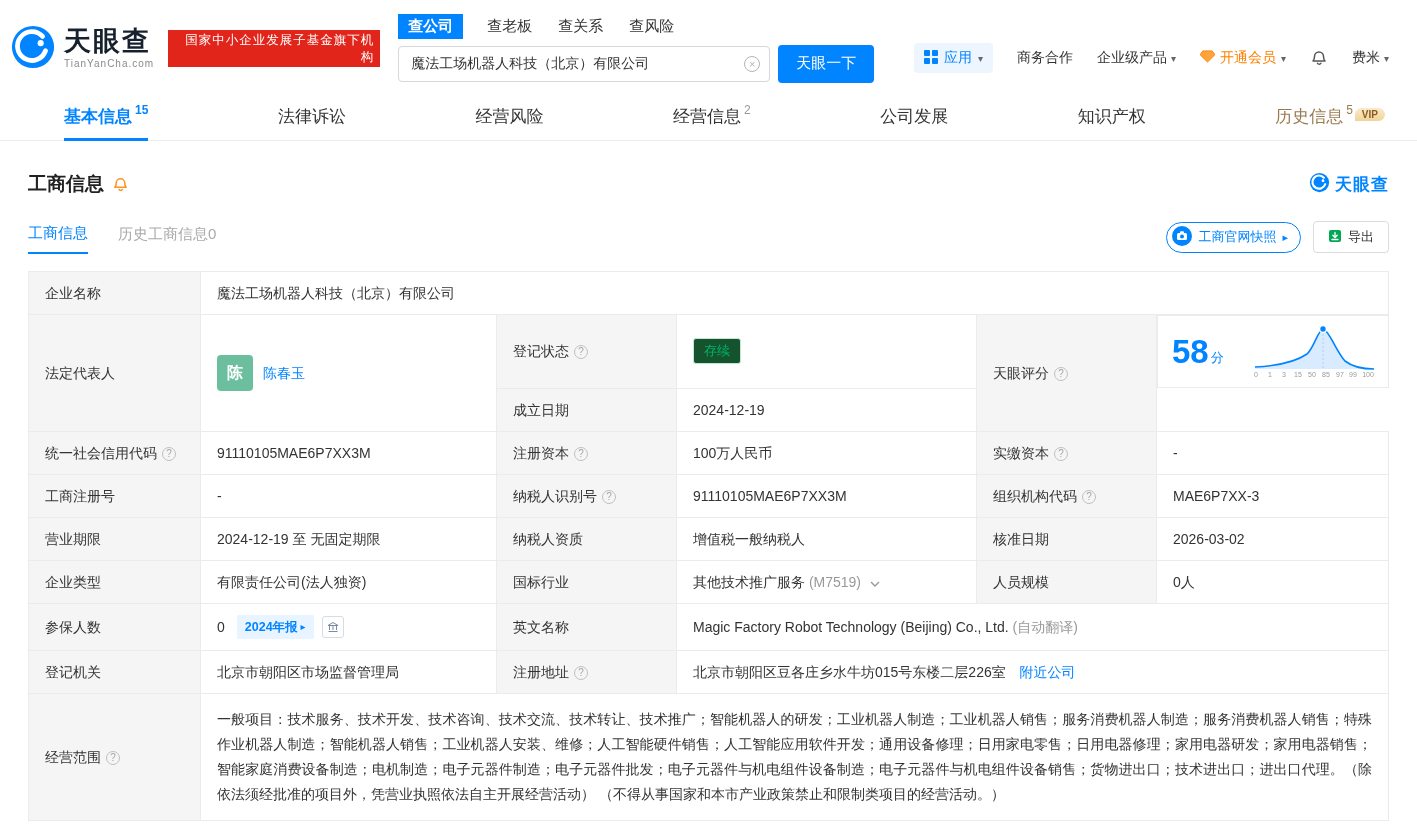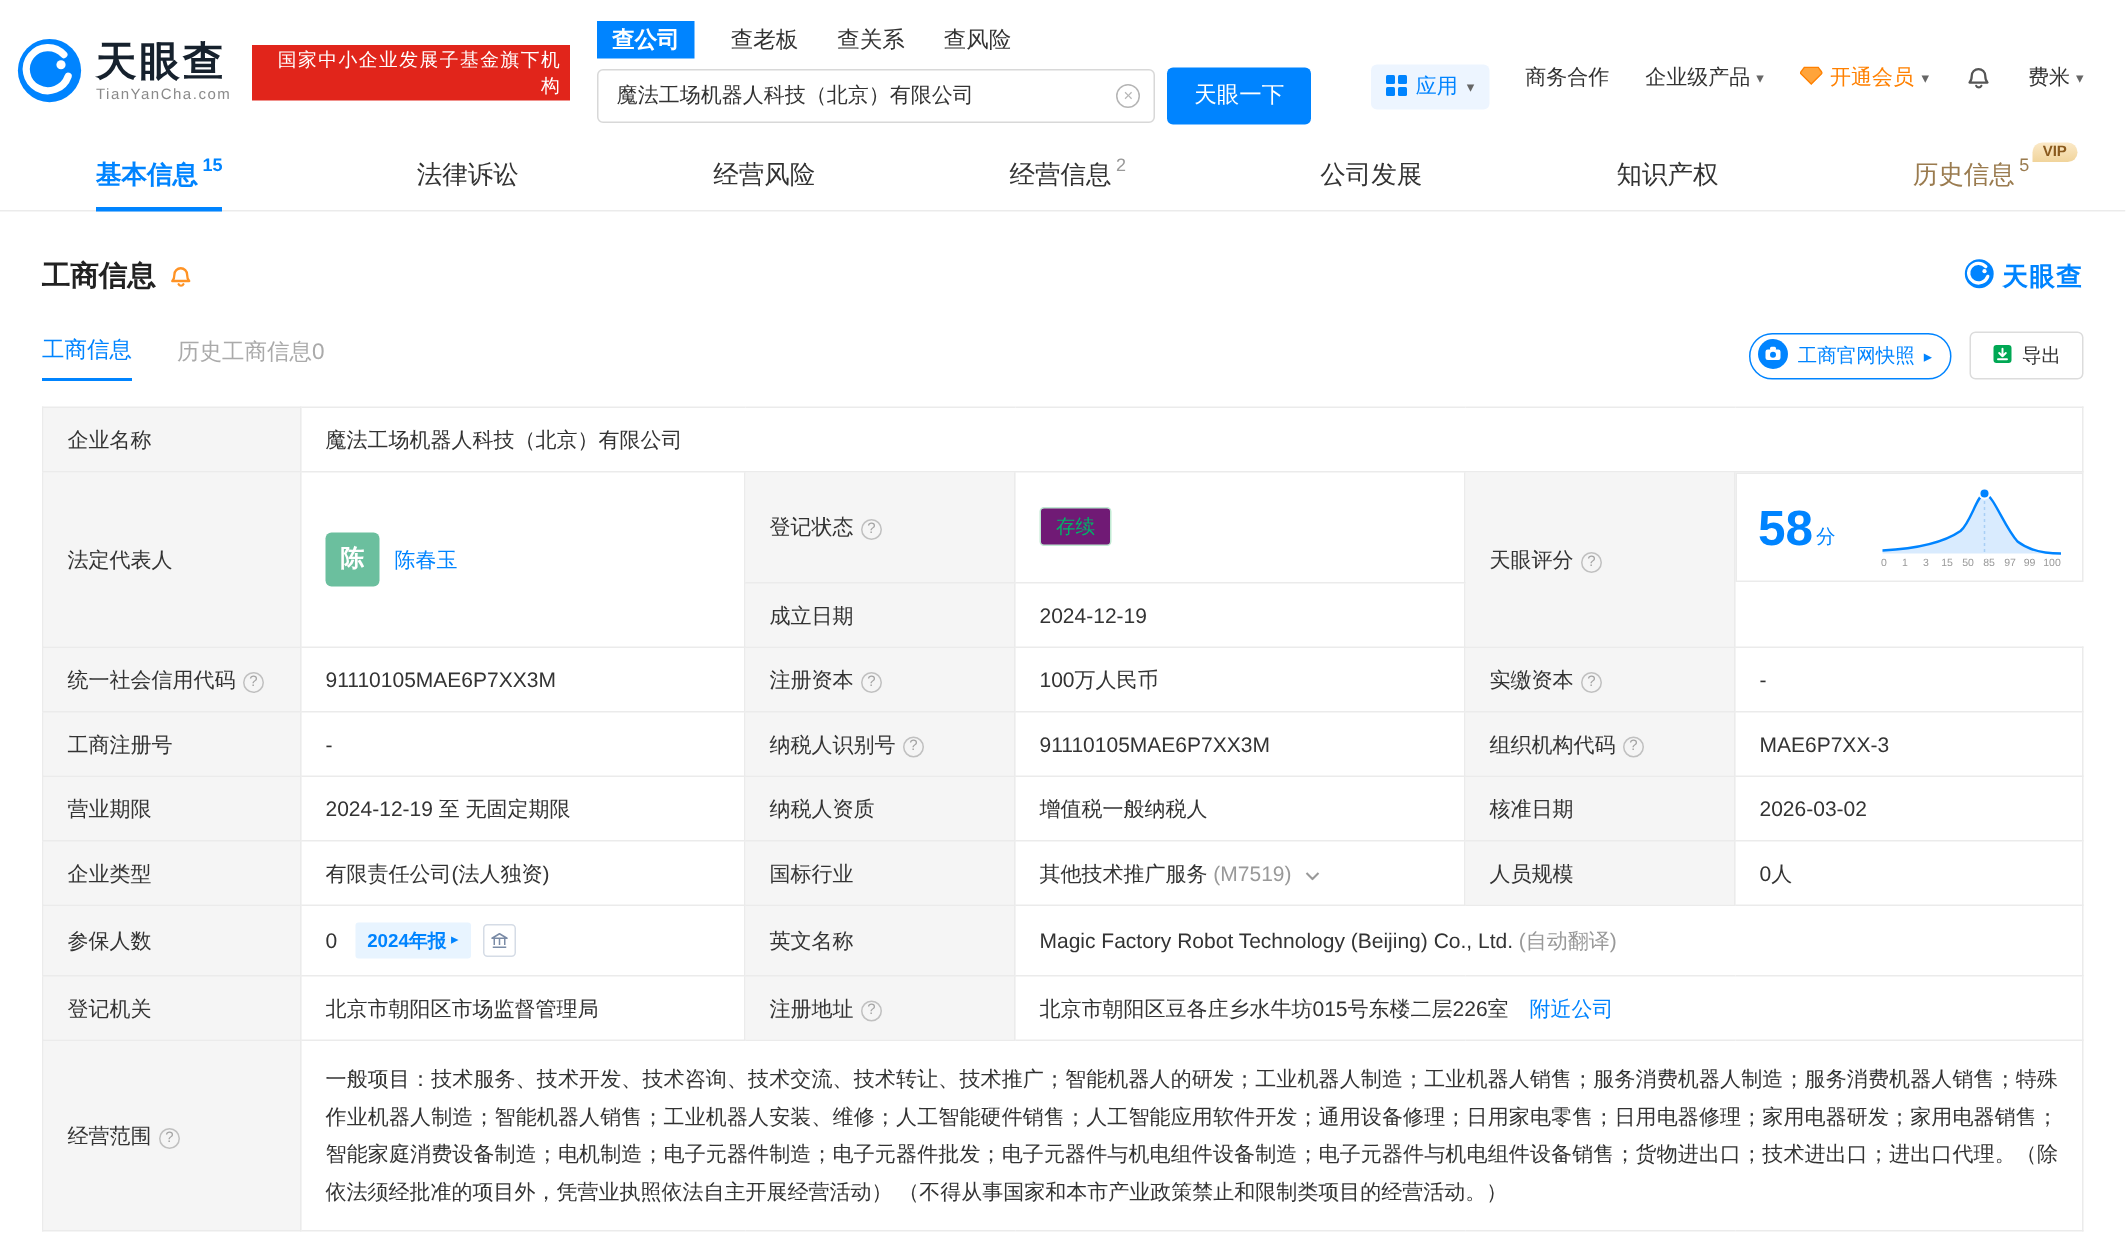--- a/index.html
+++ b/index.html
@@ -20,35 +20,35 @@
   .banner-line2 { font-size:12.5px; padding:2px 6px 1px; letter-spacing:1px;text-align:right; }
   .search-area { margin-left:18px; }
   .search-tabs { display:flex; align-items:center; gap:22px; font-size:15px; margin-bottom:6px; }
   .search-tab { color:#333; cursor:pointer; padding:3px 2px; }
   .search-tab.active { background:#0084ff; color:#fff; padding:3px 10px; font-weight:700; }
   .search-row { display:flex; align-items:center; }
   .search-box { position:relative; }
   .search-input { width:372px; height:36px; border:1px solid #d8d8d8; border-radius:4px; padding:0 34px 0 12px; font-size:14px; color:#333; outline:none; font-family:inherit; }
   .clear-icon { position:absolute; right:10px; top:50%; transform:translateY(-50%); width:16px; height:16px; border:1px solid #b5b5b5; border-radius:50%; color:#b5b5b5; font-size:11px; line-height:14px; text-align:center; cursor:pointer; }
   .search-btn { margin-left:8px; height:38px; padding:0 18px; background:#0084ff; color:#fff; border:none; border-radius:4px; font-size:15px; cursor:pointer; font-family:inherit; }
-  .top-nav { margin-left:auto; display:flex; align-items:flex-start; gap:24px; margin-top:20px; font-size:14px; white-space:nowrap; }
+  .top-nav { margin-left:auto; display:flex; align-items:center; gap:24px; margin-top:20px; font-size:14px; white-space:nowrap; }
   .nav-apps { display:flex; align-items:center; gap:6px; background:#edf5ff; color:#0084ff; padding:6px 10px; border-radius:4px; cursor:pointer; }
   .nav-item { color:#333; cursor:pointer; display:flex; align-items:center; gap:4px; }
   .nav-vip { color:#ff8000; cursor:pointer; display:flex; align-items:center; gap:5px; }
   .caret { font-size:10px; color:#666; }
   
   .main-tabs { display:flex; justify-content:space-between; align-items:stretch; height:49px; padding:0 64px; border-bottom:1px solid #ebebeb; }
   .main-tab { position:relative; display:flex; align-items:center; font-size:17px; color:#333; cursor:pointer; }
   .main-tab .count { font-size:12px; color:#999; margin-left:3px; position:relative; top:-6px; }
   .main-tab.active { color:#0084ff; font-weight:700; }
   .main-tab.active .count { color:#0084ff; }
   .main-tab.active::after { content:""; position:absolute; left:0; right:0; bottom:-1px; height:3px; background:#0084ff; }
   .main-tab.gold { color:#9a7b4f; }
   .main-tab.gold .count { color:#9a7b4f; }
-  .vip-tag { position:absolute; top:3px; right:-32px; background:linear-gradient(#fbe9c8,#f1d49b); color:#8a5a1e; font-size:10px; font-weight:700; padding:1px 7px; border-radius:7px 7px 7px 0;text-align:center; }
+  .vip-tag { position:absolute; top:16px; right:-32px; background:linear-gradient(#fbe9c8,#f1d49b); color:#8a5a1e; font-size:10px; font-weight:700; padding:1px 7px; border-radius:7px 7px 7px 0;text-align:center; }
   
   .section-head { display:flex; align-items:center; padding:30px 28px 0 28px; }
   .section-title { font-size:19px; font-weight:700; color:#222; }
   .section-bell { margin-left:8px; display:flex; align-items:center; cursor:pointer; }
   .mini-logo { margin-left:auto; display:flex; align-items:center; gap:5px; }
   .mini-logo-text { color:#0084ff; font-size:17px; font-weight:700; letter-spacing:1px; }
   
   .subtab-row { display:flex; align-items:center; padding:24px 28px 0 28px; }
   .subtab { font-size:15px; margin-right:30px; padding-bottom:9px; cursor:pointer; }
   .subtab.active { color:#0084ff; border-bottom:2px solid #0084ff; }
@@ -60,21 +60,21 @@
   
   table.info { width:calc(100% - 56px); margin:14px 28px 0 28px; border-collapse:collapse; table-layout:fixed; font-size:14px; }
   table.info td { border:1px solid #ebebeb; padding:11px 16px; vertical-align:middle; line-height:20px; word-break:break-all; }
   td.lab { background:#f5f5f5; color:#333; }
   .help { display:inline-block; width:14px; height:14px; border:1px solid #c0c0c0; border-radius:50%; color:#a5a5a5; font-size:10px; line-height:12px; text-align:center; margin-left:5px; vertical-align:1px; cursor:pointer; }
   .link { color:#0084ff; text-decoration:none; cursor:pointer; }
   .gray { color:#999; }
   .cell-flex { display:flex; align-items:center; }
   .avatar { width:36px; height:36px; border-radius:4px; background:#6bbf9e; color:#fff; font-size:16px; font-weight:700; display:flex; align-items:center; justify-content:center; flex:0 0 36px; }
   .rep-name { margin-left:10px; font-size:14px; }
-  .status-badge { display:inline-block; background:#701a75; color:#00b368; border:1px solid #bfe9d2; border-radius:3px; padding:2px 10px; font-size:13px; }
+  .status-badge { display:inline-block; background:#14532d; color:#00b368; border:1px solid #bfe9d2; border-radius:3px; padding:2px 10px; font-size:13px; }
   .score-cell { display:flex; align-items:center; padding:4px 10px 4px 14px !important; }
   .score-num { font-size:33px; font-weight:700; color:#0084ff; line-height:1; }
   .score-unit { font-size:13px; color:#0084ff; margin:12px 0 0 2px; }
   .score-chart { margin-left:auto; }
   .report-badge { display:inline-flex; align-items:center; gap:3px; background:#e8f4ff; color:#0084ff; font-size:12.5px; padding:2px 8px; border-radius:2px; margin-left:12px; cursor:pointer; font-weight:700; }
   .report-arrow { font-size:10px; }
   .bank-btn { display:inline-flex; align-items:center; justify-content:center; width:22px; height:22px; border:1px solid #d5dce6; border-radius:3px; margin-left:8px; cursor:pointer; background:#fff; }
   .industry-chevron { margin-left:5px; cursor:pointer; }
   .scope-cell { line-height:25px !important; padding:13px 16px !important; text-align:justify; }
 </style>

